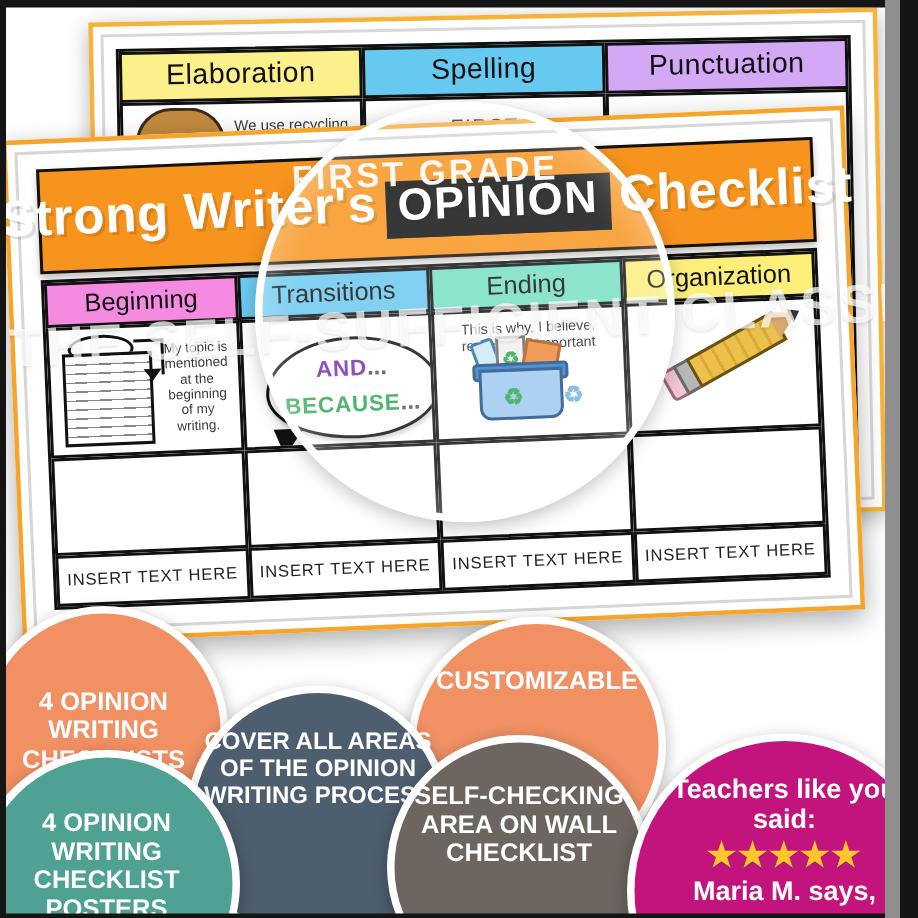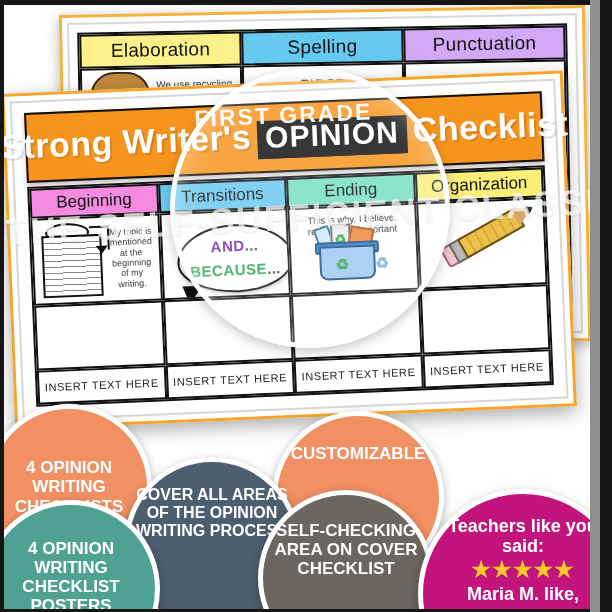--- a/index.html
+++ b/index.html
@@ -363,27 +363,27 @@
     <div class="bub bub-b">
       <span>4 OPINION WRITING CHECKLIST POSTERS</span>
     </div>
     <div class="bub bub-c">
       <span>COVER ALL AREAS OF THE OPINION WRITING PROCESS</span>
     </div>
     <div class="bub bub-d">
       <span>CUSTOMIZABLE</span>
     </div>
     <div class="bub bub-e">
-      <span>SELF-CHECKING AREA ON COVER CHECKLIST</span>
+      <span>SELF-CHECKING AREA ON WALL CHECKLIST</span>
     </div>
     <div class="bub bub-f">
       <div class="testi">
         <span>Teachers like you said:</span>
         <span class="stars">★★★★★</span>
-        <span>Maria M. like,</span>
+        <span>Maria M. says,</span>
         <span>"Super useful."</span>
       </div>
     </div>
   </div>
 
   <div class="frame-edge frame-top"></div>
   <div class="frame-edge frame-bottom"></div>
   <div class="frame-edge frame-left"></div>
   <div class="frame-edge frame-right2"></div>
   <div class="frame-edge frame-right"></div>

